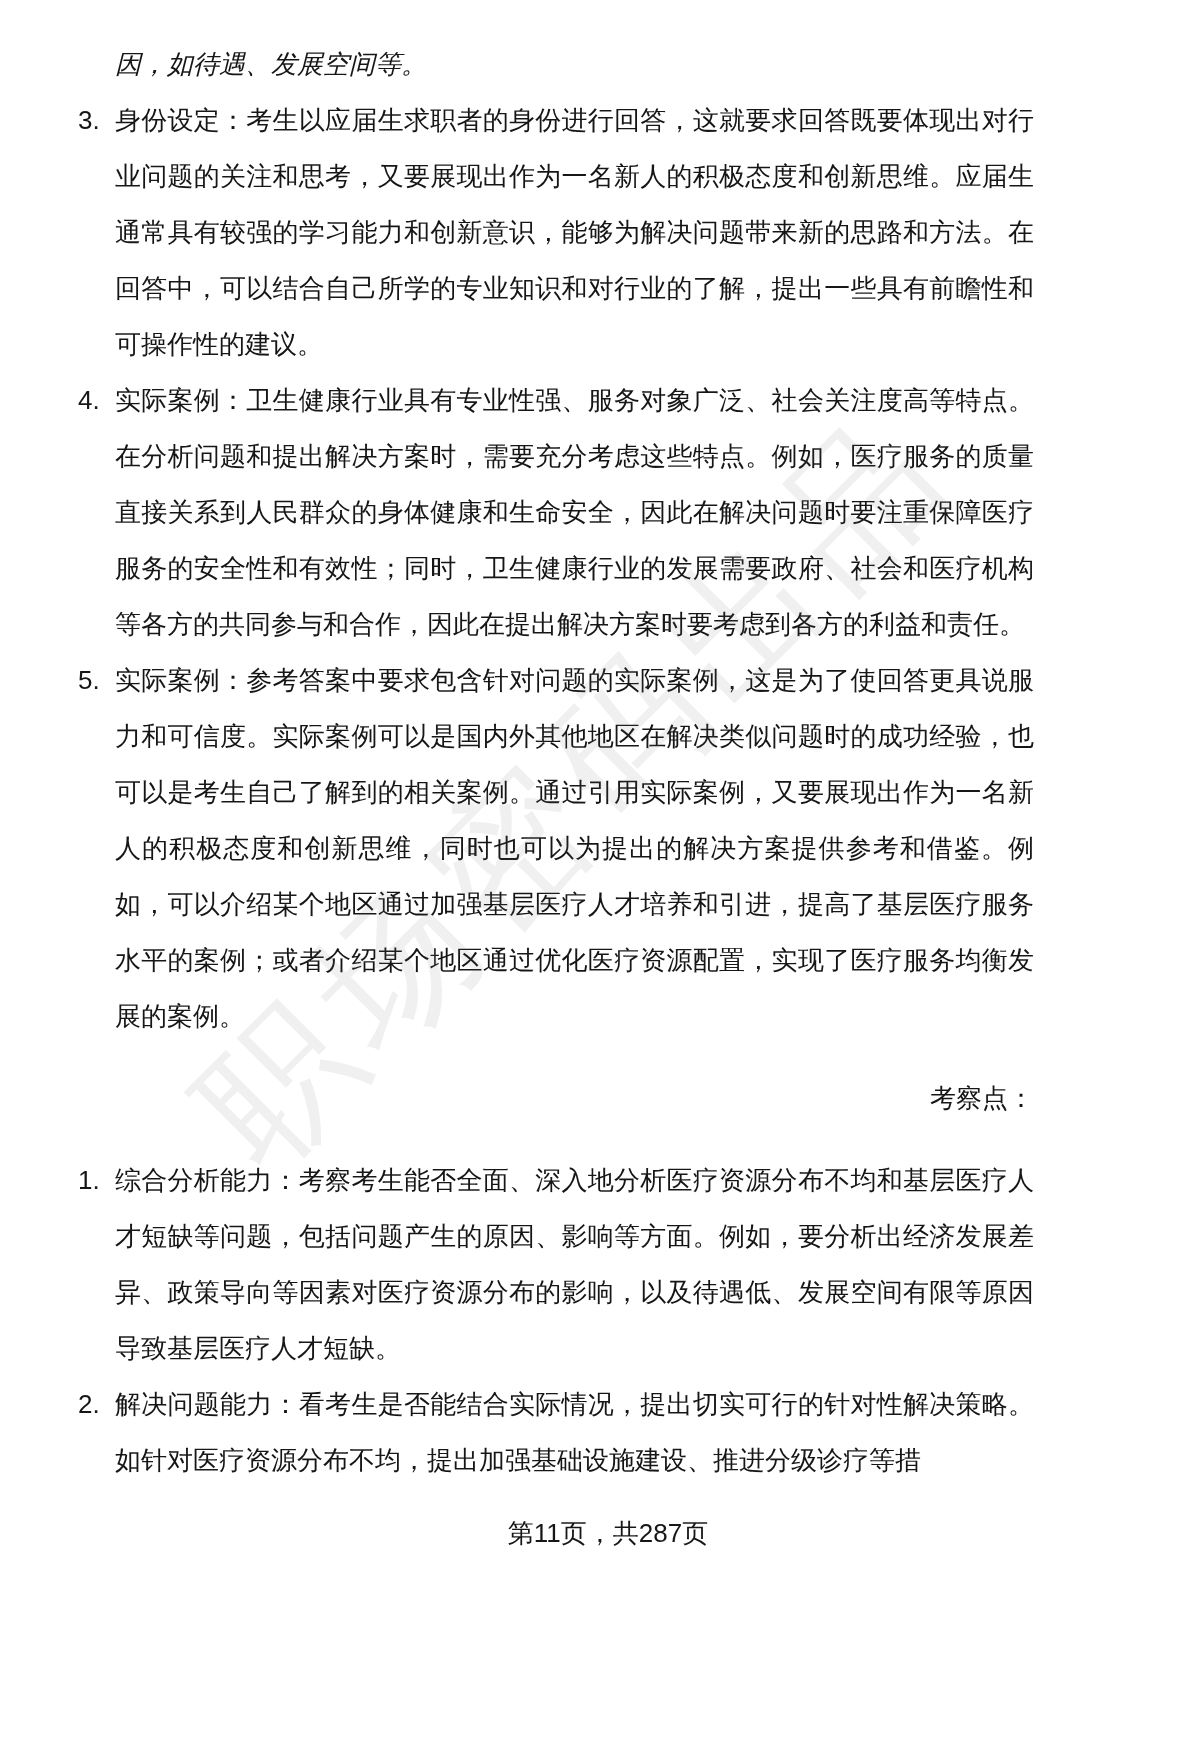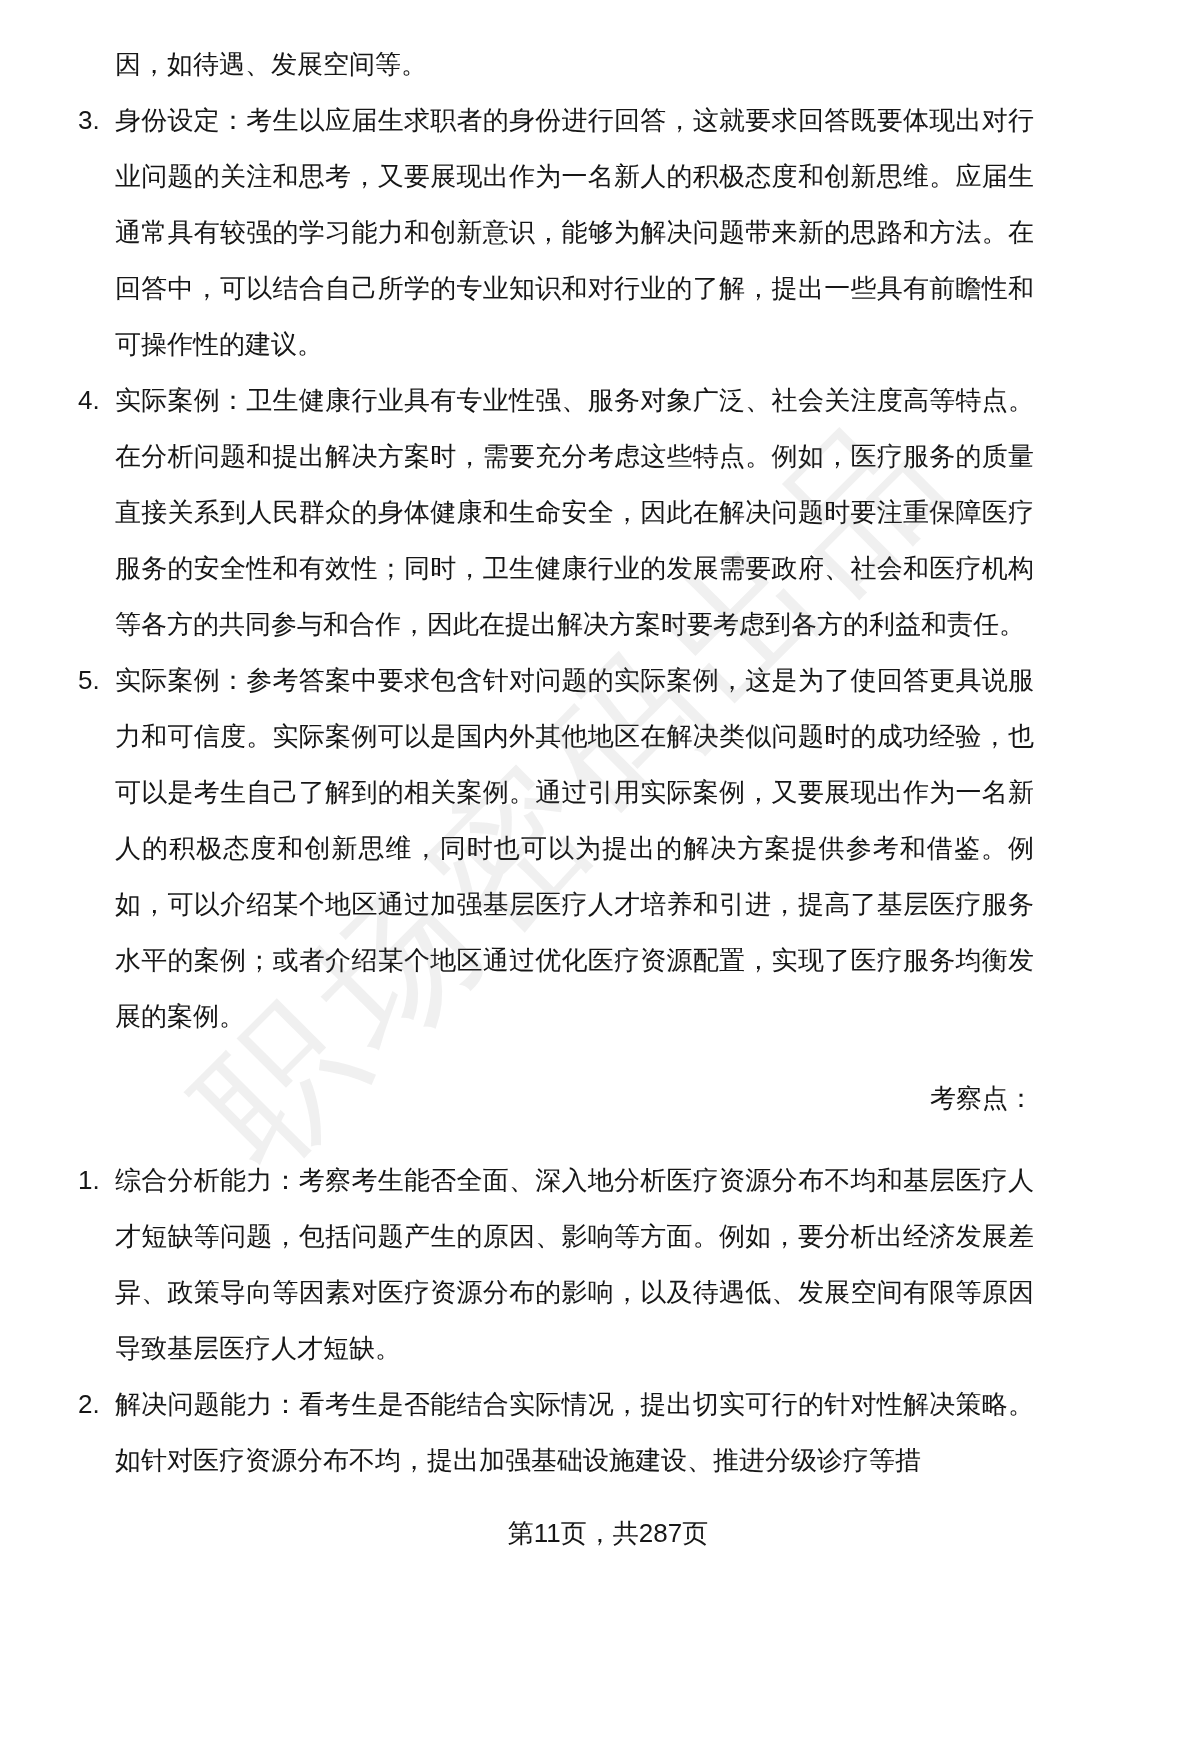--- a/index.html
+++ b/index.html
@@ -32,20 +32,21 @@
     left: 68px;
     top: 36px;
     width: 966px;
     z-index: 1;
     font-size: 26px;
     line-height: 56px;
   }
   .cont-line {
     padding-left: 47px;
     text-align: justify;
+    font-style: italic;
   }
   .list {
     margin: 0;
   }
   .list-item {
     display: flex;
     padding-left: 10px;
   }
   .list-item .num {
     flex: 0 0 37px;

